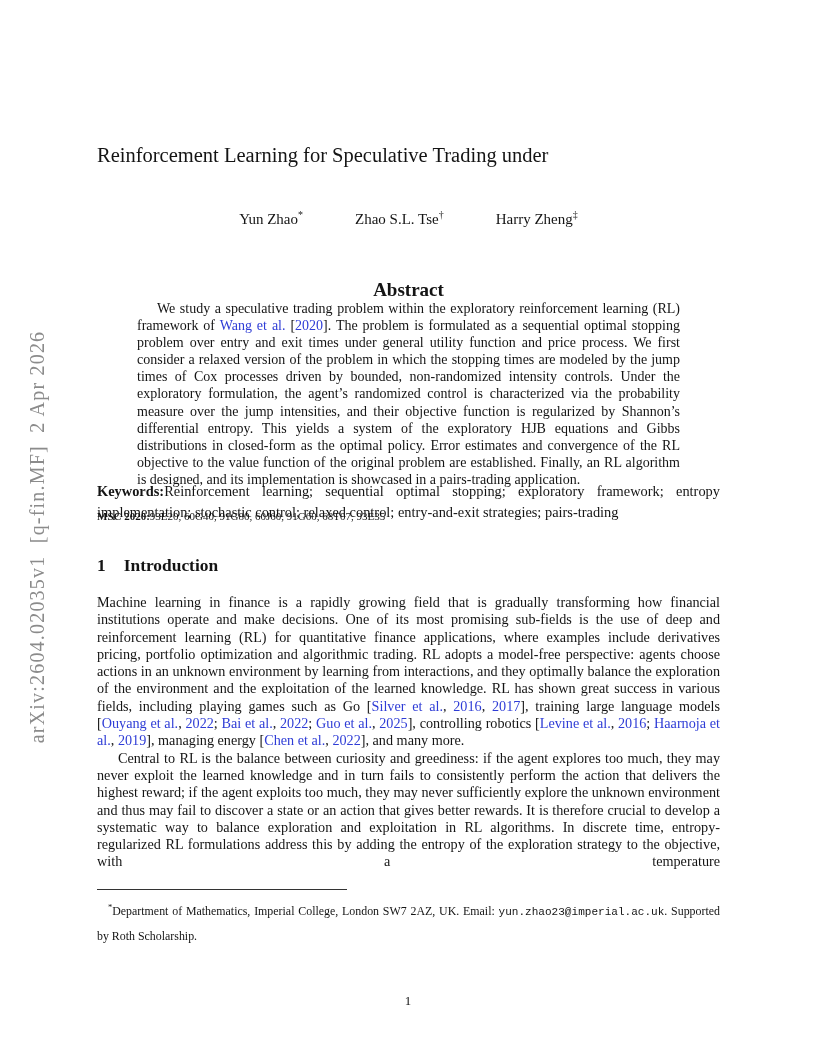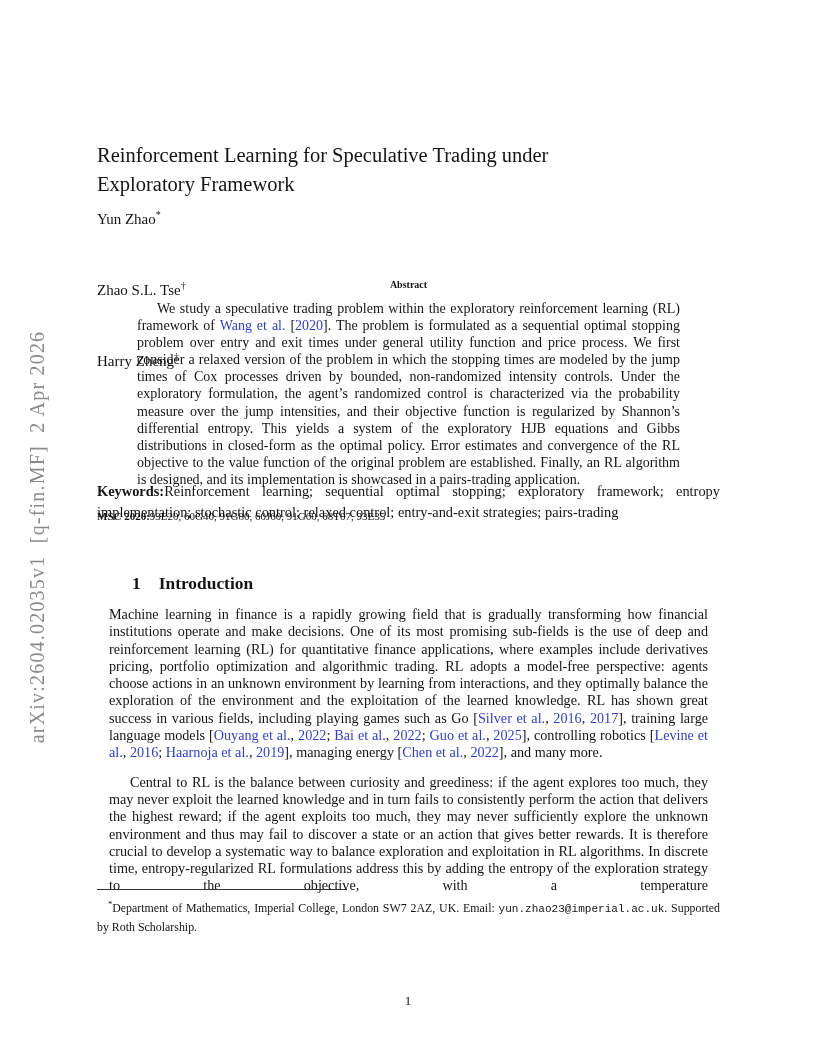--- a/index.html
+++ b/index.html
@@ -17,60 +17,59 @@
   }
   .content{position:absolute;left:97px;top:0;width:623px;}
   .title{
     position:absolute;top:141px;left:0;width:623px;
     font-size:20.5px;line-height:29px;
   }
   .authors{
     position:absolute;top:209px;left:0;width:623px;
     display:flex;justify-content:center;gap:52px;
     font-size:15px;
-    flex-direction:column;
   }
   .authors sup{font-size:10px;}
   .abs-heading{
     position:absolute;top:279px;left:0;width:623px;
-    text-align:center;font-weight:bold;font-size:10px;
+    text-align:center;font-weight:bold;font-size:19px;
   }
   .abs-body{
     position:absolute;top:300px;left:40px;width:543px;
     font-size:14px;line-height:17.1px;text-align:justify;
     text-indent:20px;
   }
   .kw{
     position:absolute;top:481px;left:0;width:623px;
     font-size:14.4px;line-height:21px;text-align:justify;
   }
   .kw b,.msc b{}
   .msc{
     position:absolute;top:510px;left:0;width:623px;
     font-size:11px;
   }
   .sec{
-    position:absolute;top:573px;left:0;width:623px;
-    font-size:17.4px;font-weight:bold;margin-left:35px;
+    position:absolute;top:555px;left:0;width:623px;
+    font-size:17.4px;font-weight:bold;
   }
   .sec-num{margin-right:18px;}
   .intro{
     position:absolute;top:594px;left:0;width:623px;
     font-size:14.2px;line-height:17.3px;text-align:justify;
   }
-  .intro p{margin:12px;font-family:Liberation Serif, serif;}
+  .intro p{margin:0;font-family:Liberation Serif, serif;}
   .intro p.indent{text-indent:21px;}
   .intro p.stretch-last{text-align-last:justify;}
   .fnrule{
     position:absolute;top:889px;left:0;width:250px;
     border-top:1px solid #333;
   }
   .footnotes{
     position:absolute;top:895px;left:0;width:623px;
-    font-size:11.9px;line-height:18px;text-align:justify;
+    font-size:11.9px;line-height:24px;text-align:justify;
   }
   .footnotes p{margin:0;text-indent:11px;}
   .footnotes sup{font-size:8.5px;}
   .seg-cite{color:var(--link,#2e3cd6);}
   .seg-mono{
     font-family:"Liberation Mono","DejaVu Sans Mono",monospace;
     font-size:0.93em;white-space:nowrap;
   }
   .pagenum{
     position:absolute;top:993px;left:0;width:816px;
@@ -81,21 +80,20 @@
 <body>
 
 <div class="page">
 
   <div class="watermark">arXiv:2604.02035v1  [q-fin.MF]  2 Apr 2026</div>
 
   <div class="content">
 
     <div class="title">
       <div>Reinforcement Learning for Speculative Trading under</div>
-      <div>Exploratory Framework</div>
     </div>
 
     <div class="authors">
       <span class="author"><span>Yun Zhao</span><sup>*</sup></span>
       <span class="author"><span>Zhao S.L. Tse</span><sup>†</sup></span>
       <span class="author"><span>Harry Zheng</span><sup>‡</sup></span>
     </div>
 
     <div class="abs-heading">Abstract</div>
     <div class="abs-body"><span>We study a speculative trading problem within the exploratory reinforcement learning (RL) framework of </span><span class="seg-cite">Wang et al.</span><span> [</span><span class="seg-cite">2020</span><span>]. The problem is formulated as a sequential optimal stopping problem over entry and exit times under general utility function and price process. We first consider a relaxed version of the problem in which the stopping times are modeled by the jump times of Cox processes driven by bounded, non-randomized intensity controls. Under the exploratory formulation, the agent’s randomized control is characterized via the probability measure over the jump intensities, and their objective function is regularized by Shannon’s differential entropy. This yields a system of the exploratory HJB equations and Gibbs distributions in closed-form as the optimal policy. Error estimates and convergence of the RL objective to the value function of the original problem are established. Finally, an RL algorithm is designed, and its implementation is showcased in a pairs-trading application.</span></div>

